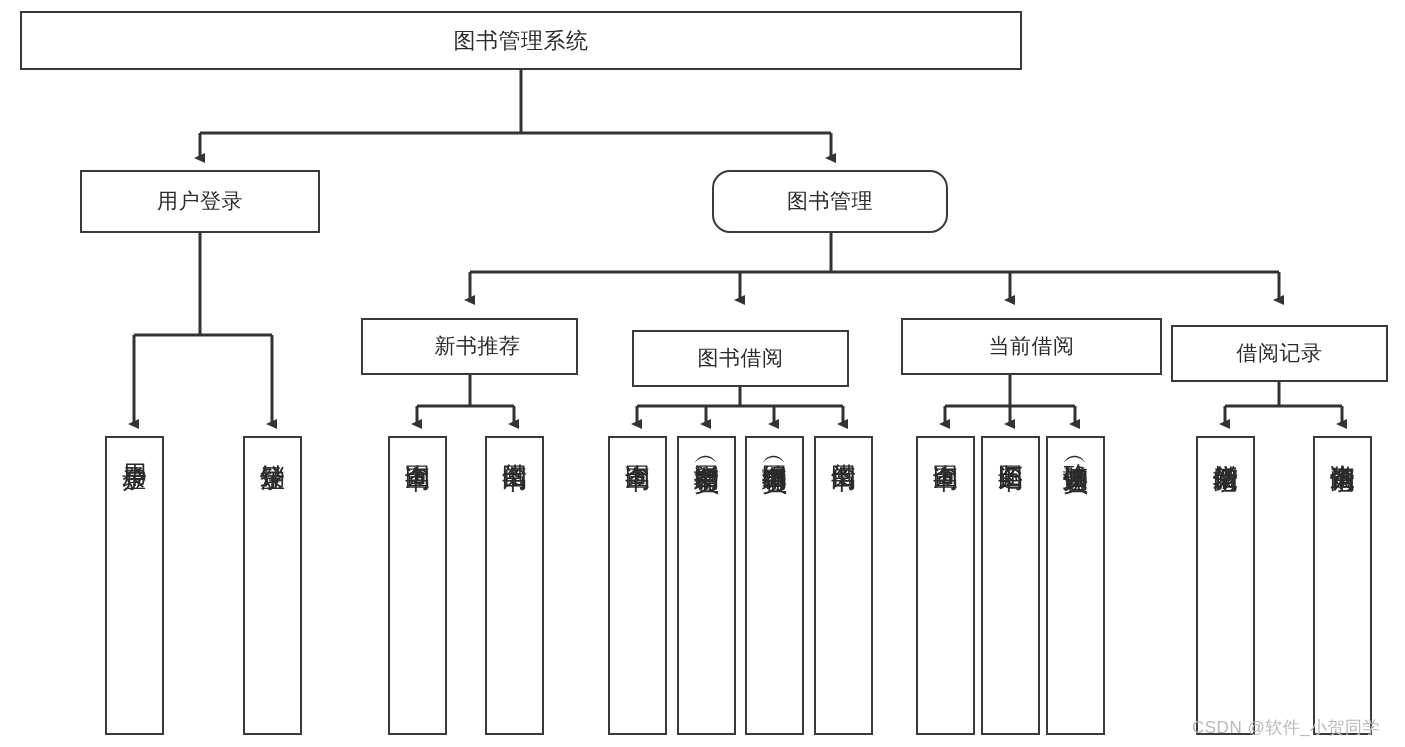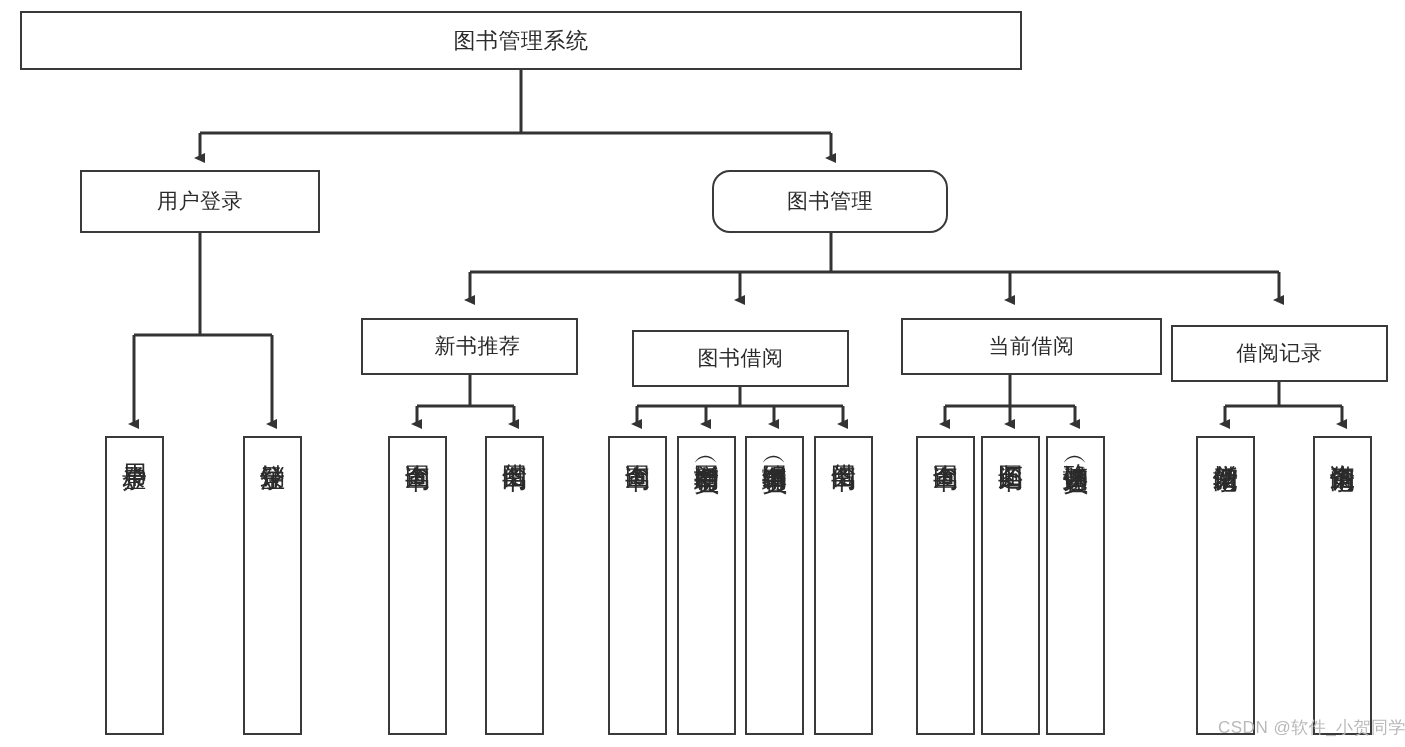--- a/index.html
+++ b/index.html
@@ -62,21 +62,20 @@
     line-height: 1.0;
     letter-spacing: 1px;
     white-space: nowrap;
   }
   .watermark {
     position: absolute;
     font-size: 17px;
     color: #b9b9b9;
     white-space: nowrap;
     letter-spacing: 0.5px;
-    margin-left: 26px;
   }
 </style>
 </head>
 <body>
 
 <div id="canvas">
 
   <svg id="edges" viewBox="0 0 1405 747" xmlns="http://www.w3.org/2000/svg">
     <defs>
       <marker id="arrow" markerWidth="11" markerHeight="11" refX="5" refY="5" orient="auto" markerUnits="userSpaceOnUse">

